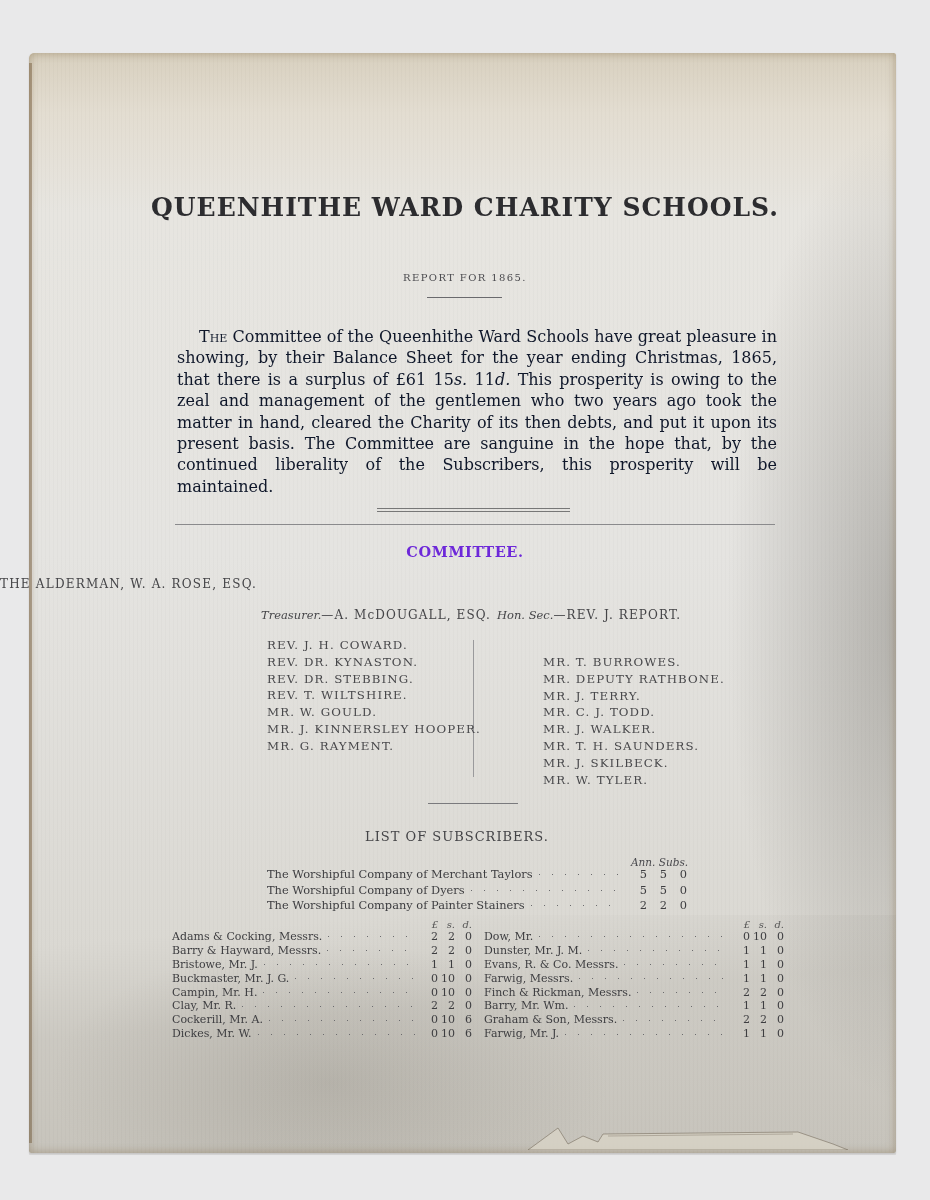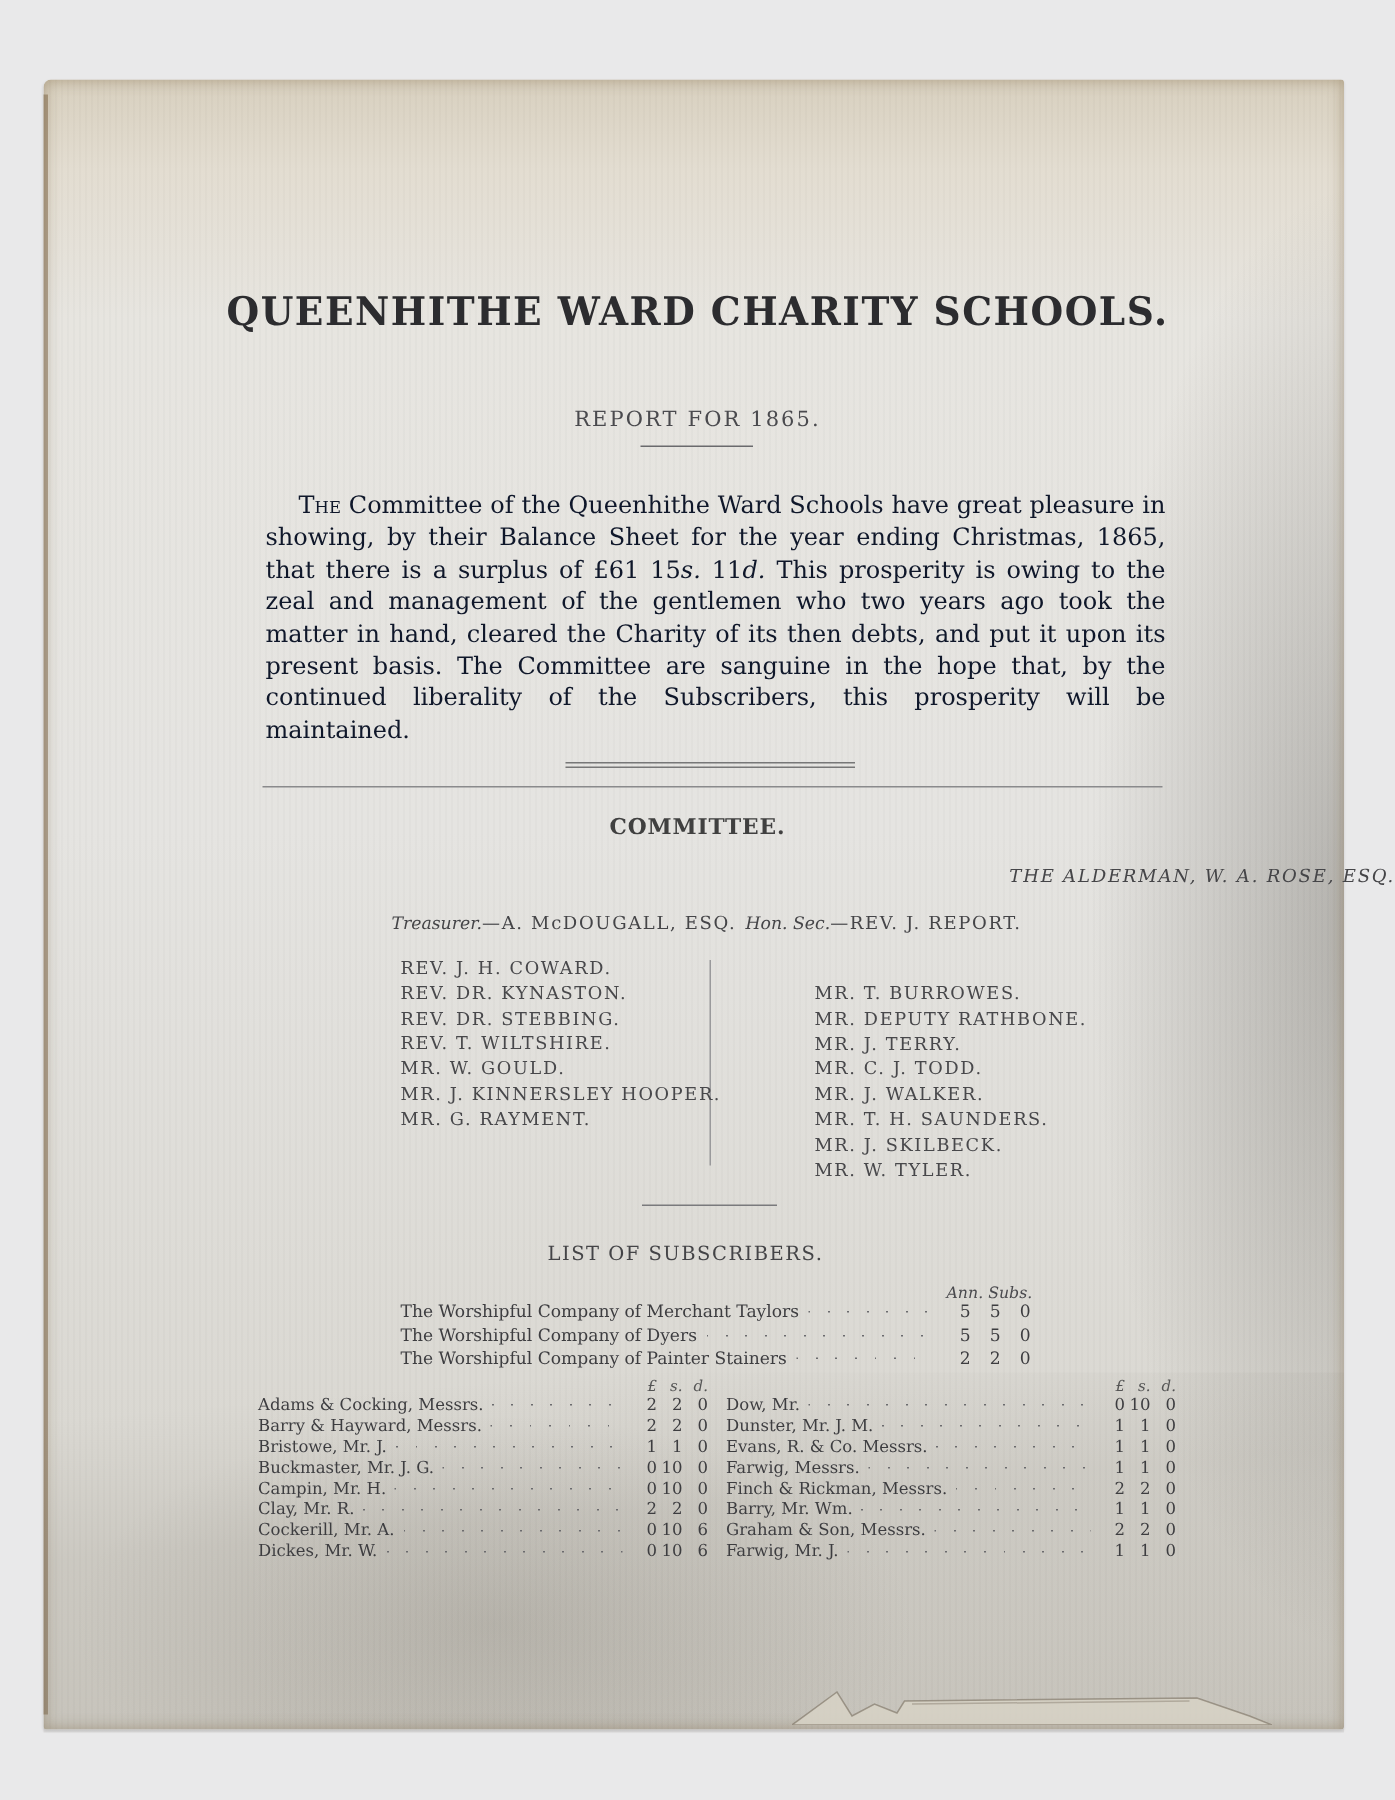--- a/index.html
+++ b/index.html
@@ -24,21 +24,21 @@
       background: rgba(110,85,50,0.45);
     }
     .abs { position: absolute; }
     .title {
       left: 0; width: 930px; top: 193px; text-align: center;
       font-size: 25px; letter-spacing: 1px; color: #2c2c2f; font-weight: bold;
       font-family: "DejaVu Serif", serif; transform: scaleY(1.05);
     }
     .subtitle {
       left: 0; width: 930px; top: 272px; text-align: center;
-      font-size: 14px; letter-spacing: 1.4px; color: #4a4a4e;
+      font-size: 10px; letter-spacing: 1.4px; color: #4a4a4e;
     }
     .rule-short {
       left: 427px; width: 75px; top: 297px; height: 0;
       border-top: 1px solid #6a6a6d;
     }
     .para {
       left: 177px; width: 600px; top: 326px;
       font-size: 16px; line-height: 21.4px; text-align: justify;
       color: #0f172a; text-indent: 22px;
     }
@@ -47,25 +47,25 @@
     .rule-double {
       left: 377px; width: 193px; top: 508px; height: 2px;
       border-top: 1px solid #777; border-bottom: 1px solid #777;
     }
     .rule-long {
       left: 175px; width: 600px; top: 524px; height: 0;
       border-top: 1px solid #8a8a8c;
     }
     .committee-heading {
       left: 0; width: 930px; top: 543px; text-align: center;
-      font-size: 14.5px; font-weight: bold; letter-spacing: 0.6px; color: #404040;
+      font-size: 14.5px; font-weight: bold; letter-spacing: 0.6px; color: #6d28d9;
     }
     .alderman {
-      left: 0; width: 930px; top: 577px; text-align: right;
-      font-size: 12px; letter-spacing: 1.2px; color: #454548; font-style: italic;
+      left: 0; width: 930px; top: 577px; text-align: left;
+      font-size: 12px; letter-spacing: 1.2px; color: #454548;
     }
     .officer { top: 608px; font-size: 12px; letter-spacing: 1.1px; color: #454548; margin-left: 16px; }
     .officer i { font-style: italic; letter-spacing: 0; font-size: 11.5px; }
     .treasurer { left: 245px; }
     .hon-sec { left: 481px; }
     .col-divider {
       left: 473px; top: 640px; width: 0; height: 137px;
       border-left: 1px solid #9a9a9c;
     }
     .member-list { margin: 0; padding: 0; list-style: none; font-size: 11.8px; letter-spacing: 1.1px; color: #48484b; }

